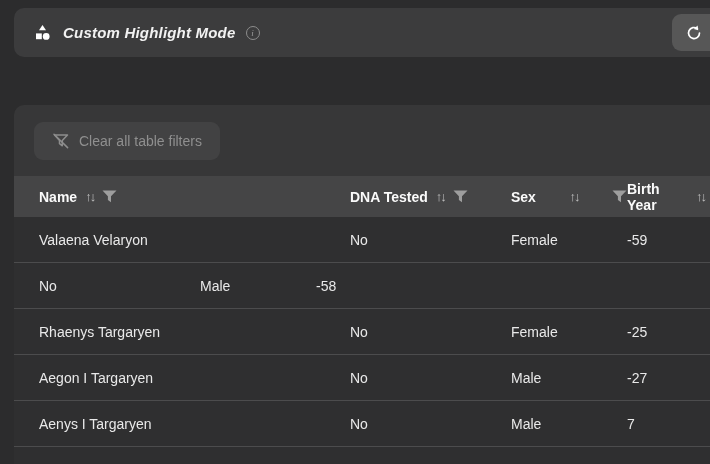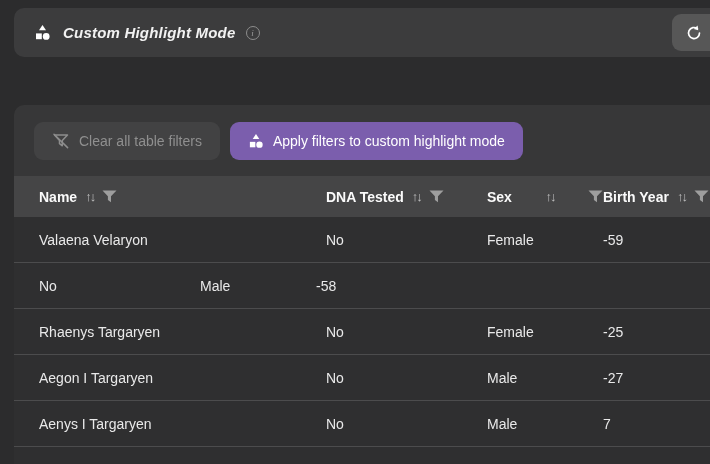--- a/index.html
+++ b/index.html
@@ -51,21 +51,21 @@
   .btn-apply { background:#7b5ead; color:#ffffff; }
 
   
   .thead {
     height:41px; flex:0 0 41px; background:#454546;
     display:flex; align-items:center; padding-left:25px;
     color:#fafafa; font-size:14px; font-weight:bold;
   }
   .th { display:flex; align-items:center; gap:8px; }
   .sort-glyph { font-weight:normal; font-size:13px; color:#c0c0c0; letter-spacing:-2px; }
-  .col-name  { width:287px; }
+  .col-name  { width:311px; }
   .col-dna   { width:161px; }
   .col-sex   { width:116px;justify-content:space-between; }
   .col-birth { flex:1; }
   .tbody { flex:1; background:#2f2f30; }
   .trow {
     height:46px; display:flex; align-items:center; padding-left:25px;
     border-bottom:1px solid #4c4c4d; color:#e9e9e9; font-size:14px;
   }
   .cell { overflow:hidden; white-space:nowrap; padding-right:16px; }
   svg { display:block; }
@@ -103,30 +103,20 @@
       <button class="btn btn-clear">
         <span>
           <svg width="18" height="16" viewBox="0 0 18 16">
             <path d="M2.5 2h13l-5.2 5.4v5.4l-2.8-2.1V7.4L2.5 2z" fill="none" stroke="#8d8d8d" stroke-width="1.5" stroke-linejoin="round"></path>
             <line x1="2" y1="1.2" x2="15.6" y2="14.6" stroke="#8d8d8d" stroke-width="1.5" stroke-linecap="round"></line>
           </svg>
         </span>
         <span>Clear all table filters</span>
       </button>
 
-      <button class="btn btn-apply">
-        <span>
-          <svg width="16" height="16" viewBox="0 0 17 17">
-            <polygon points="8.5,1 12,6.3 5,6.3" fill="#ffffff"></polygon>
-            <rect x="2" y="9.4" width="5.8" height="5.8" fill="#ffffff"></rect>
-            <circle cx="12.2" cy="12.4" r="3.4" fill="#ffffff"></circle>
-          </svg>
-        </span>
-        <span>Apply filters to custom highlight mode</span>
-      </button>
     </div>
 
     <div class="thead">
       <div class="th col-name">
         <span>Name</span>
         <span class="sort-glyph">↑↓</span>
         <span>
           <svg width="15" height="13" viewBox="0 0 15 13">
               <path d="M0.5 0.5h14L9 6.2v6.1L5.9 10V6.2L0.5 0.5z" fill="#9e9e9e"></path>
             </svg>

